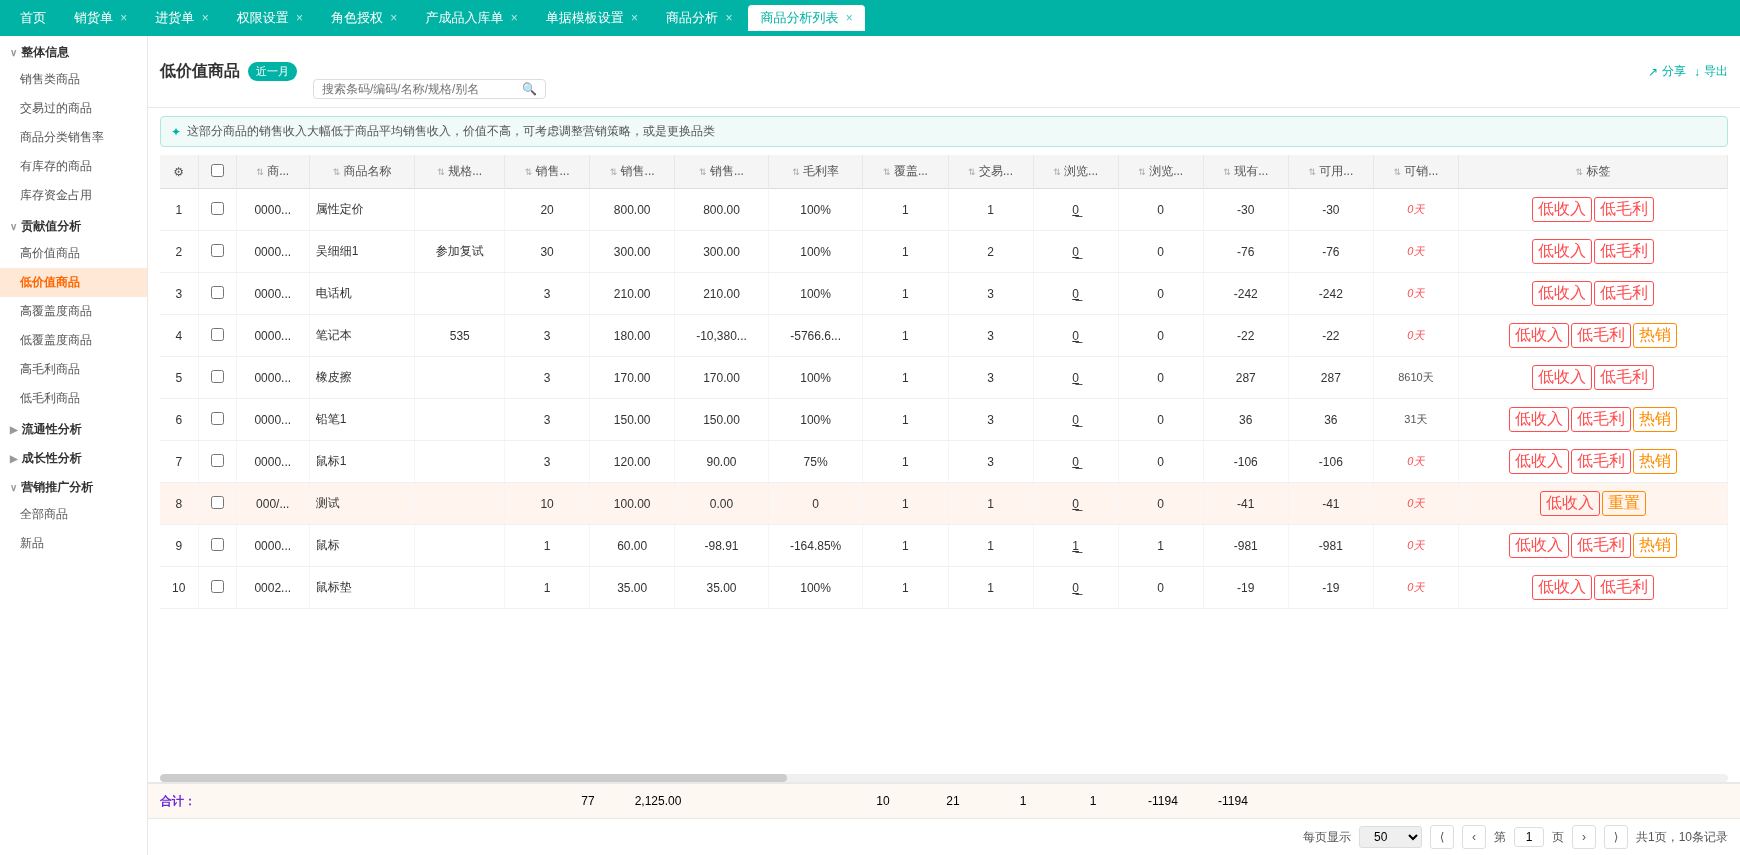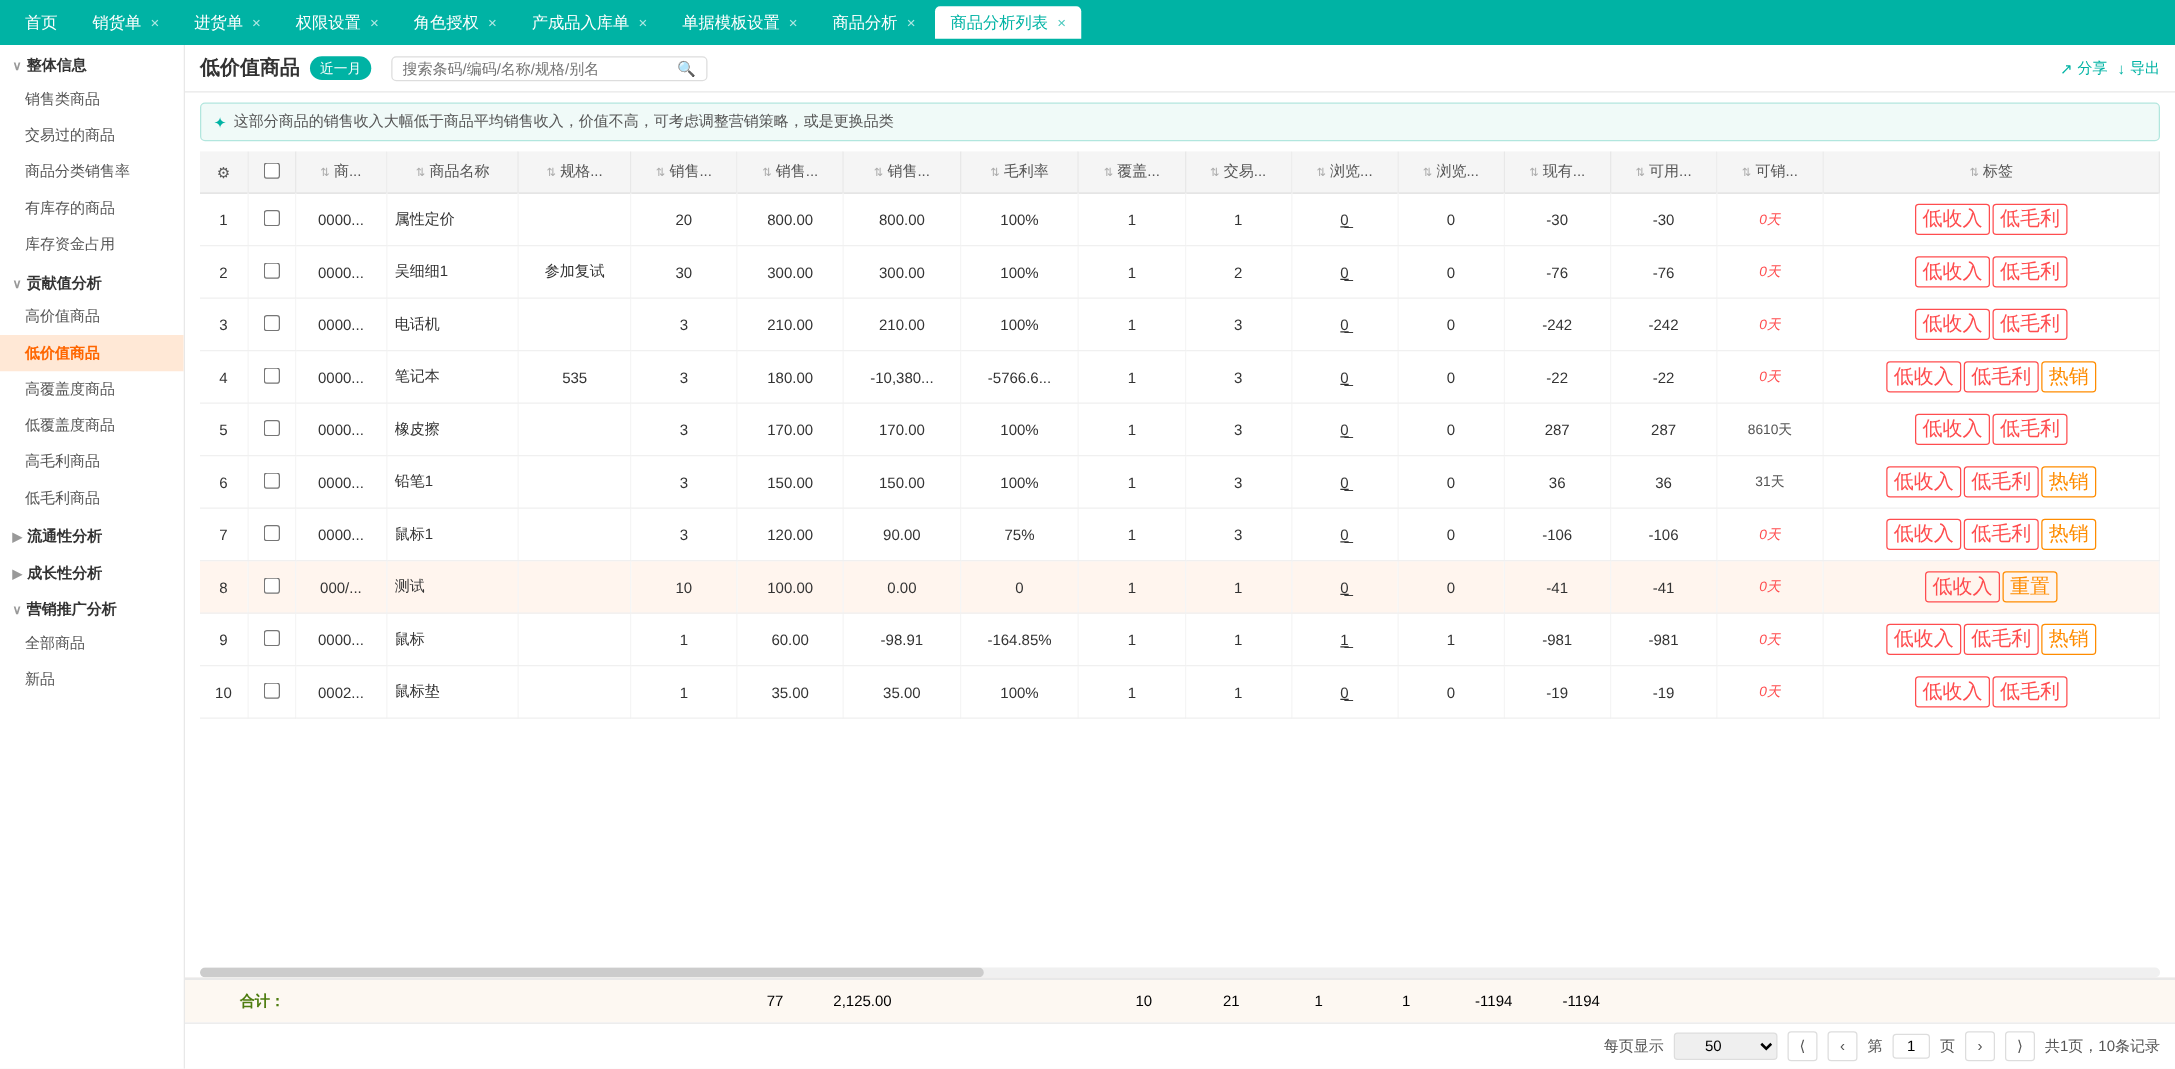--- a/index.html
+++ b/index.html
@@ -84,22 +84,23 @@
       padding: 2px 8px;
       border-radius: 12px;
       font-size: 11px;
       cursor: pointer;
     }
     .search-box {
       display: flex;
       border: 1px solid #ddd;
       border-radius: 4px;
       padding: 2px 8px;
-      gap: 20px;
+      gap: 0;
       margin-left: 8px;
+      margin-top: 35px;
     }
     .search-box input {
       border: none;
       outline: none;
       width: 200px;
       font-size: 12px;
       color: #999;
     }
     .header-actions {
       margin-left: auto;
@@ -179,40 +180,39 @@
     .footer-bar {
       border-top: 2px solid #e8e8e8;
       background: #fdf8f2;
       padding: 6px 12px;
       display: flex;
       align-items: center;
       min-height: 36px;
     }
     .footer-label {
       font-weight: bold;
-      color: #4d7c0f;
+      color: #6d28d9;
       width: 150px;
       flex-shrink: 0;
-      margin-left: 32px;
     }
 
     
     .pagination-bar {
       display: flex;
       align-items: center;
       justify-content: flex-end;
       padding: 6px 12px;
       border-top: 1px solid #e8e8e8;
       gap: 8px;
       background: #fff;
     }
     .pagination-bar span { color: #555; font-size: 12px; }
     .page-size-select {
       border: 1px solid #ddd;
-      padding: 2px 20px;
+      padding: 2px 10px;
       border-radius: 3px;
       font-size: 12px;
     }
     .page-btn {
       width: 24px;
       height: 24px;
       display: inline-flex;
       align-items: center;
       justify-content: center;
       border: 1px solid #ddd;

